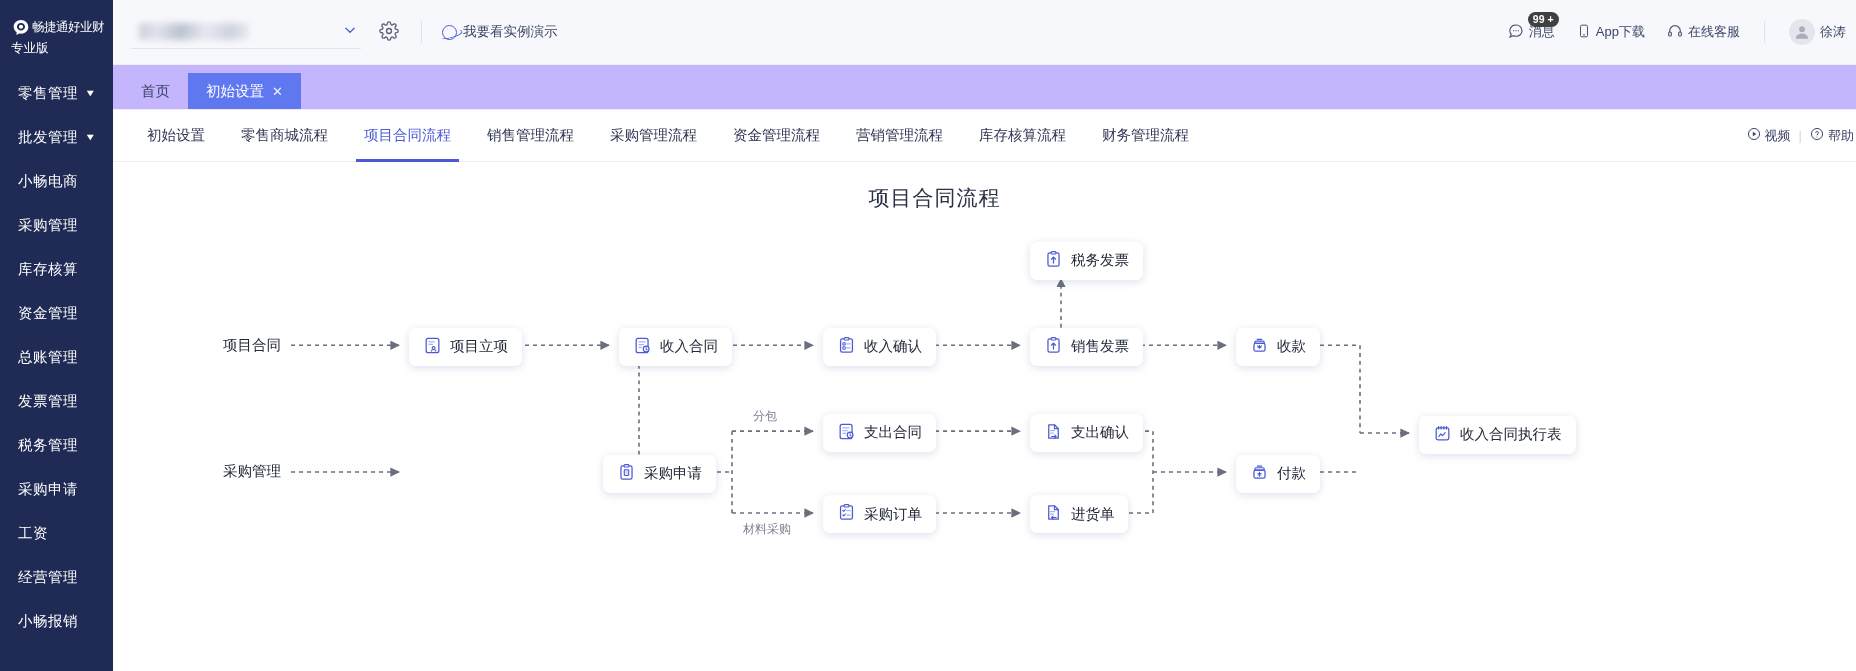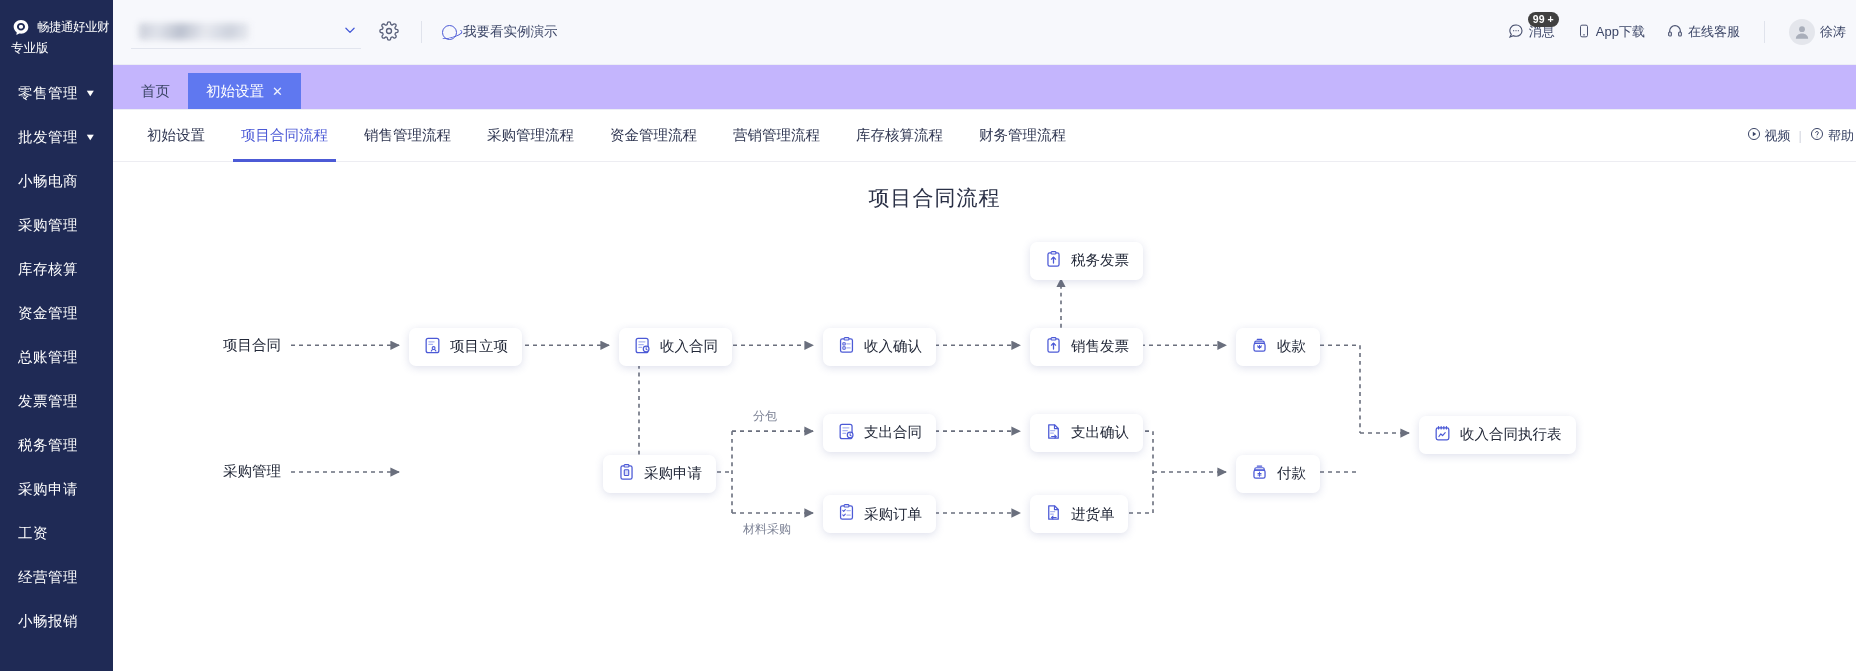--- a/index.html
+++ b/index.html
@@ -16,21 +16,21 @@
     width: 113px; height: 671px;
     background: #1f2a55;
     flex: 0 0 113px;
     position: relative;
     overflow: hidden;
   }
   .brand {
     height: 65px; padding: 8px 0 0 10px;
     display: flex; flex-direction: column; justify-content: center;
   }
-  .brand-top { display: flex; align-items: center; gap: 5px; }
+  .brand-top { display: flex; align-items: center; }
   .logo-mark {
     width: 22px; height: 22px; flex: 0 0 22px;
     display: flex; align-items: center; justify-content: center;
   }
   .brand-name {
     color: #ffffff; font-size: 12.5px; letter-spacing: -0.5px;
     white-space: nowrap;
   }
   .brand-sub { color: #ffffff; font-size: 12.5px; margin-top: 1px; padding-left: 1px;}
 
@@ -308,20 +308,21 @@
         </div>
         <div class="tab active">
           <span>初始设置</span>
           <span class="close-x">✕</span>
         </div>
       </div>
 
     <div class="subnav">
       <div id="subnav-items" style="display:flex;align-items:center;">
           <div class="subnav-item">初始设置</div>
+          <div class="subnav-item">零售商城流程</div>
           <div class="subnav-item active">项目合同流程</div>
           <div class="subnav-item">销售管理流程</div>
           <div class="subnav-item">采购管理流程</div>
           <div class="subnav-item">资金管理流程</div>
           <div class="subnav-item">营销管理流程</div>
           <div class="subnav-item">库存核算流程</div>
           <div class="subnav-item">财务管理流程</div>
         </div>
       <div class="subnav-right">
         <span class="lnk">

